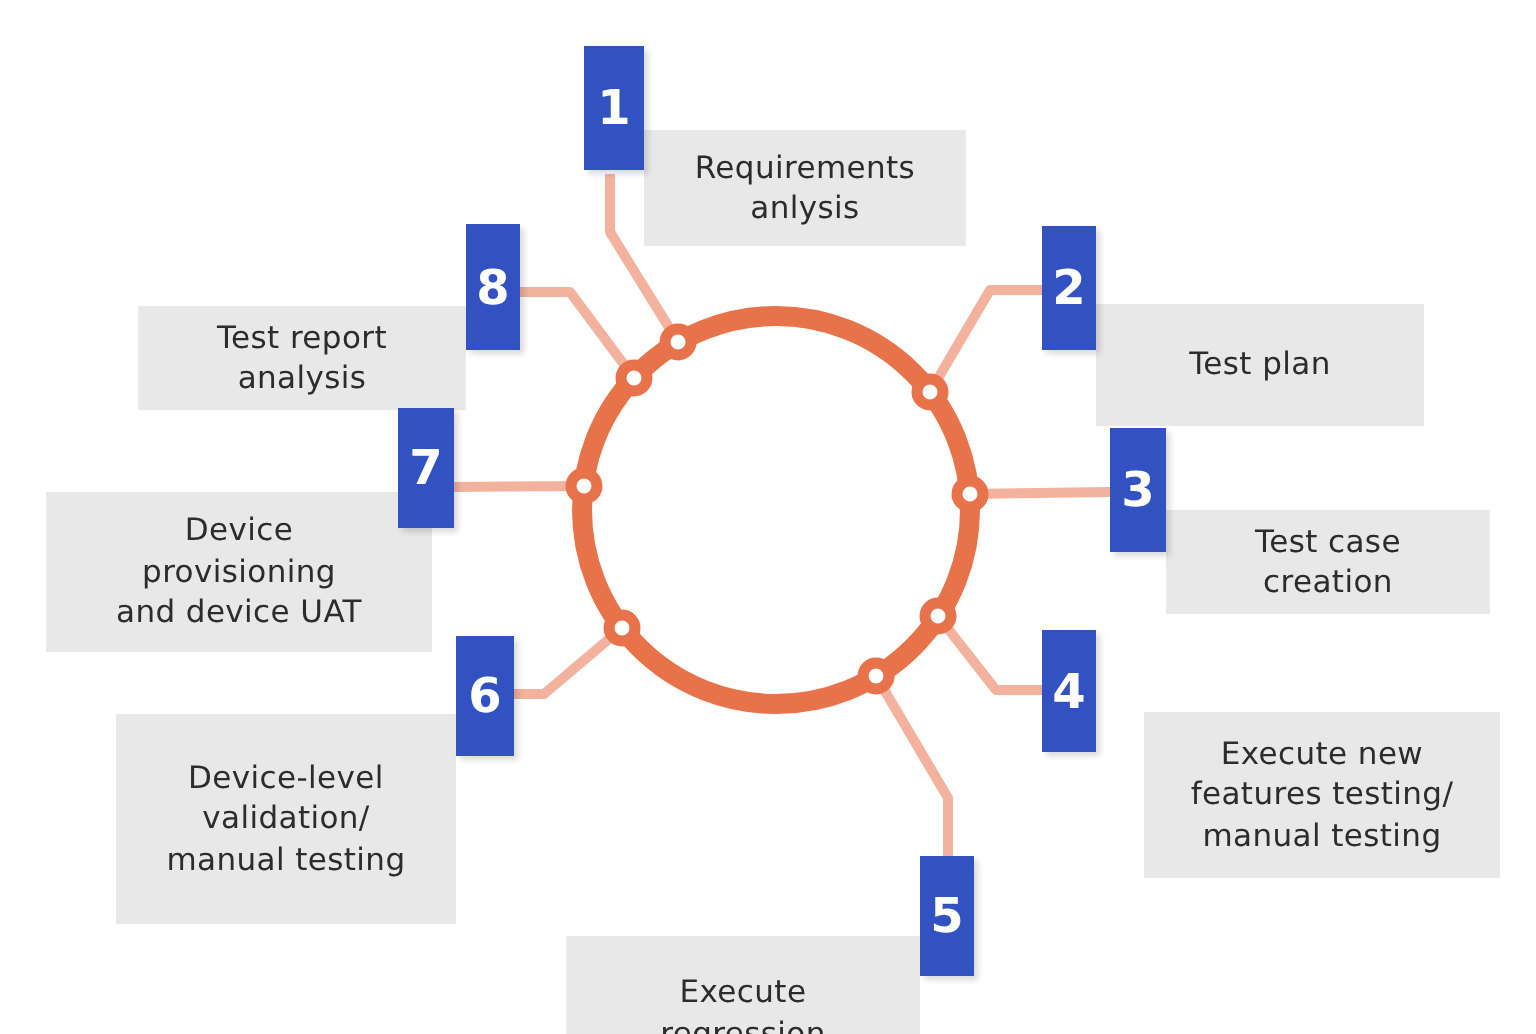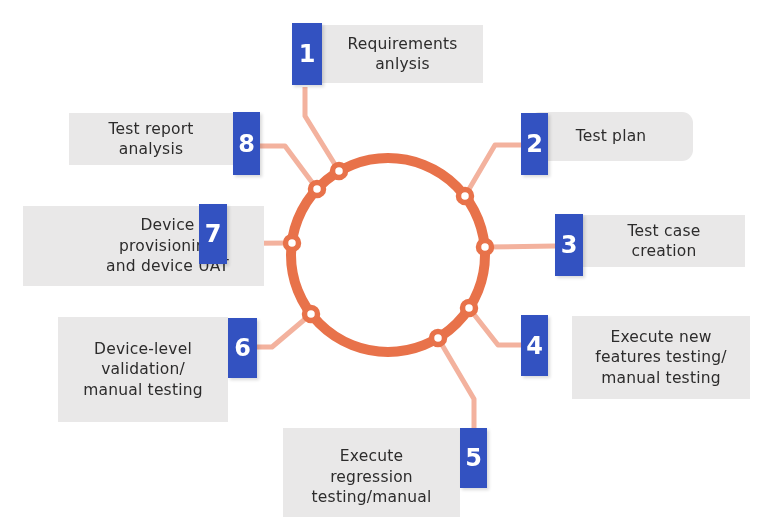--- a/index.html
+++ b/index.html
@@ -26,20 +26,21 @@
     color: var(--label-text, #2D2C2C);
     display: flex;
     align-items: center;
     justify-content: center;
     text-align: center;
     font-size: 15.5px;
     line-height: 20.5px;
     white-space: pre-line;
     z-index: 2;
     letter-spacing: 0.2px;
+    margin-top: 40px;
   }
   .step-num {
     position: absolute;
     background: var(--number-box, #3352C1);
     color: var(--number-text, #fff);
     display: flex;
     align-items: center;
     justify-content: center;
     font-size: 24px;
     font-weight: 700;
@@ -75,38 +76,38 @@
       <circle cx="311" cy="314" r="6.5" stroke="#E8724A"></circle>
       <circle cx="292" cy="243" r="6.5" stroke="#E8724A"></circle>
       <circle cx="317" cy="189" r="6.5" stroke="#E8724A"></circle>
     </g>
   </svg>
 
   <div id="steps">
       <div class="step-label" style="left: 322px; top: 25px; width: 161px; height: 58px;">Requirements
 anlysis</div>
       <div class="step-num" style="left: 292px; top: 23px; width: 30px; height: 62px;">1</div>
-      <div class="step-label" style="left: 529px; top: 112px; width: 164px; height: 49px; border-radius: 11px;">Test plan</div>
+      <div class="step-label" style="left: 548px; top: 112px; width: 164px; height: 61px;">Test plan</div>
       <div class="step-num" style="left: 521px; top: 113px; width: 27px; height: 62px;">2</div>
       <div class="step-label" style="left: 583px; top: 215px; width: 162px; height: 52px;">Test case
 creation</div>
       <div class="step-num" style="left: 555px; top: 214px; width: 28px; height: 62px;">3</div>
       <div class="step-label" style="left: 572px; top: 316px; width: 178px; height: 83px;">Execute new
 features testing/
 manual testing</div>
       <div class="step-num" style="left: 521px; top: 315px; width: 27px; height: 61px;">4</div>
       <div class="step-label" style="left: 283px; top: 428px; width: 177px; height: 98px;">Execute
 regression
 testing/manual</div>
       <div class="step-num" style="left: 460px; top: 428px; width: 27px; height: 60px;">5</div>
       <div class="step-label" style="left: 58px; top: 317px; width: 170px; height: 105px;">Device-level
 validation/
 manual testing</div>
       <div class="step-num" style="left: 228px; top: 318px; width: 29px; height: 60px;">6</div>
-      <div class="step-label" style="left: 23px; top: 206px; width: 193px; height: 80px; padding-left: 48px;">Device
+      <div class="step-label" style="left: 23px; top: 206px; width: 193px; height: 80px;">Device
 provisioning
 and device UAT</div>
       <div class="step-num" style="left: 199px; top: 204px; width: 28px; height: 60px;">7</div>
       <div class="step-label" style="left: 69px; top: 113px; width: 164px; height: 52px;">Test report
 analysis</div>
       <div class="step-num" style="left: 233px; top: 112px; width: 27px; height: 63px;">8</div>
     </div>
 </div>
 
 </body></html>

